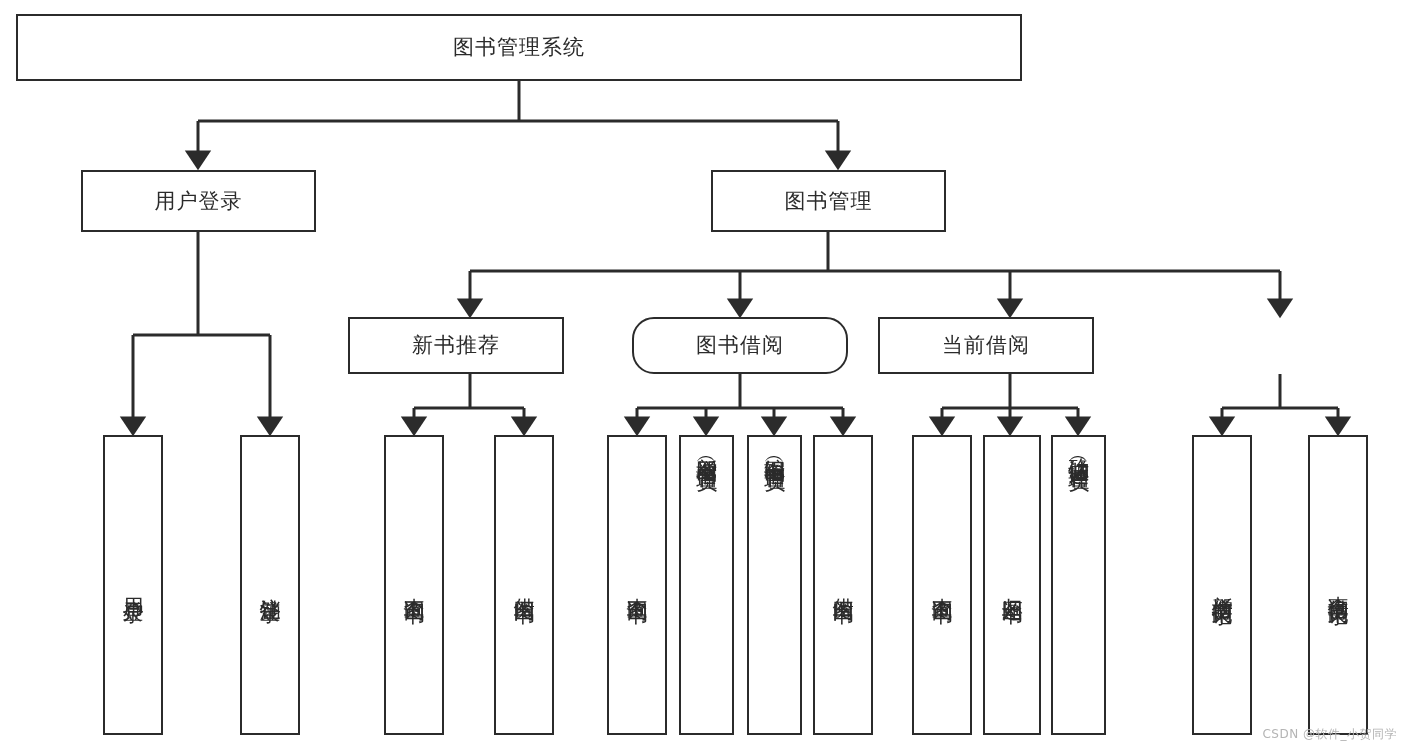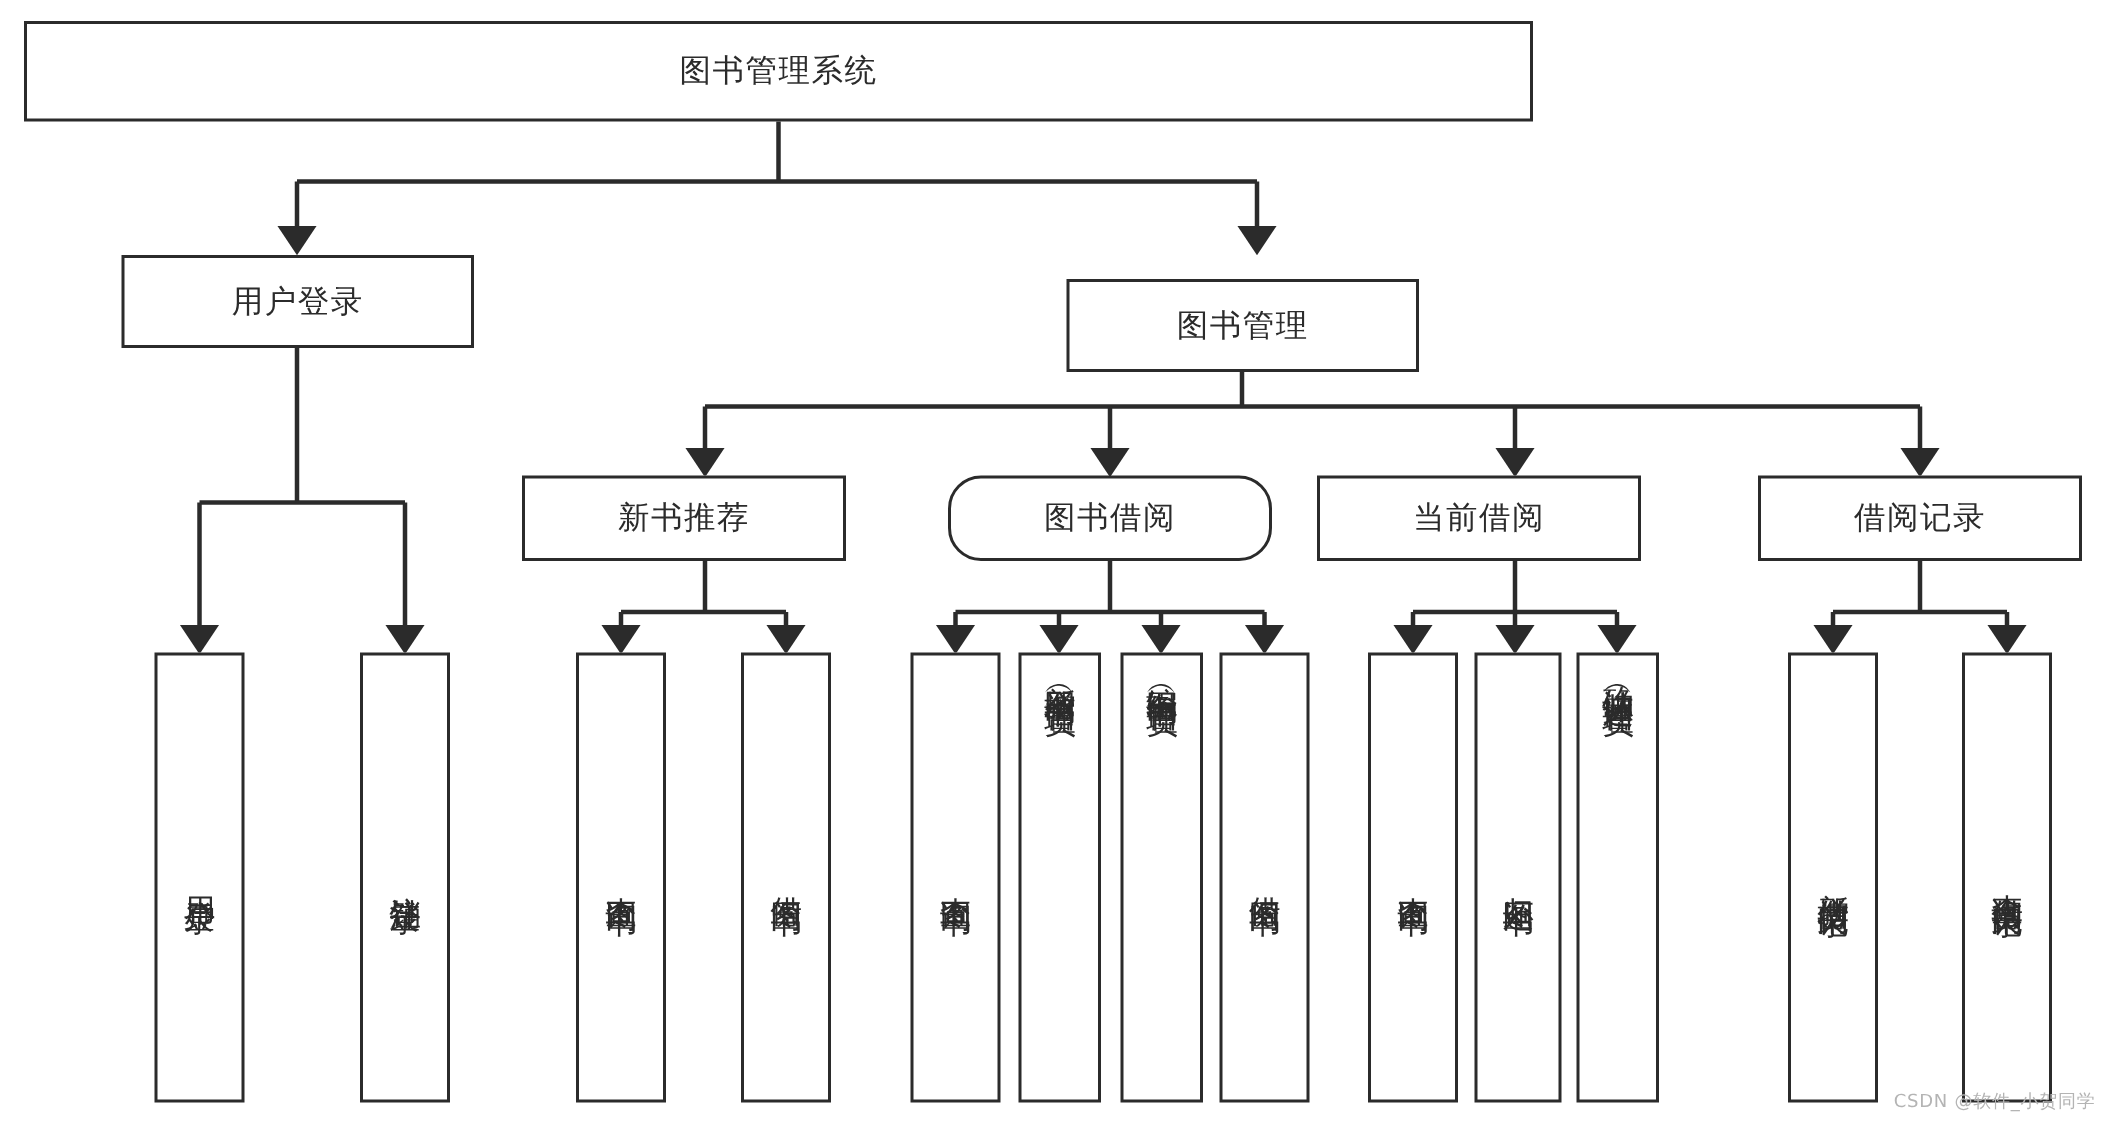--- a/index.html
+++ b/index.html
@@ -127,35 +127,32 @@
     </g>
   </svg>
 
   <div class="node" style="left:16px; top:14px; width:1006px; height:67px;">
     <span class="node-label">图书管理系统</span>
   </div>
 
   <div class="node" style="left:81px; top:170px; width:235px; height:62px;">
     <span class="node-label">用户登录</span>
   </div>
-  <div class="node" style="left:711px; top:186px; width:235px; height:62px;">
+  <div class="node" style="left:711px; top:170px; width:235px; height:62px;">
     <span class="node-label">图书管理</span>
   </div>
 
   <div class="node" style="left:348px; top:317px; width:216px; height:57px;">
     <span class="node-label">新书推荐</span>
   </div>
   <div class="node" style="left:632px; top:317px; width:216px; height:57px;border-radius:22px;">
     <span class="node-label">图书借阅</span>
   </div>
   <div class="node" style="left:878px; top:317px; width:216px; height:57px;">
     <span class="node-label">当前借阅</span>
-  </div>
-  <div class="node" style="left:1172px; top:317px; width:216px; height:57px;">
-    <span class="node-label">借阅记录</span>
   </div>
 
   <div class="leaf center" style="left:103px; top:435px; width:60px; height:300px;">
     <span class="leaf-label">用户登录</span>
   </div>
   <div class="leaf center" style="left:240px; top:435px; width:60px; height:300px;">
     <span class="leaf-label">注销登录</span>
   </div>
 
   <div class="leaf center" style="left:384px; top:435px; width:60px; height:300px;">

